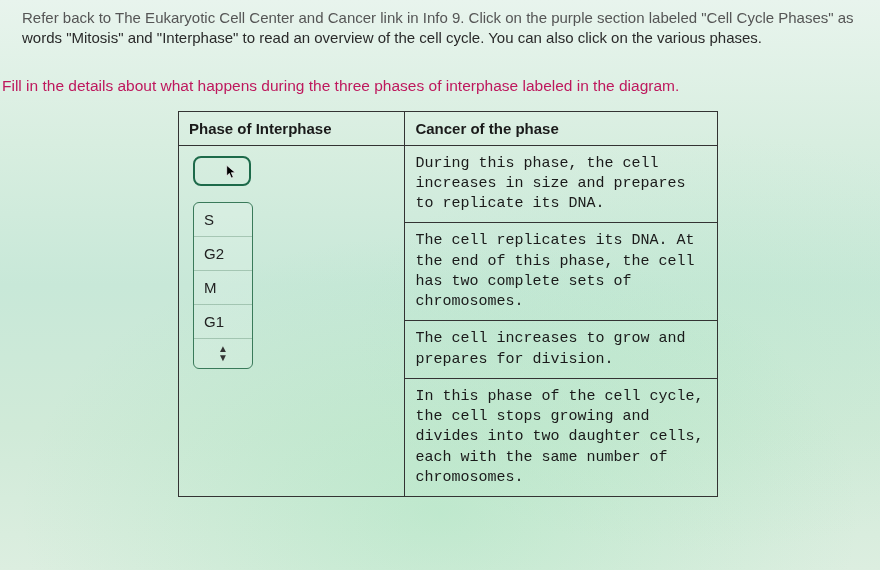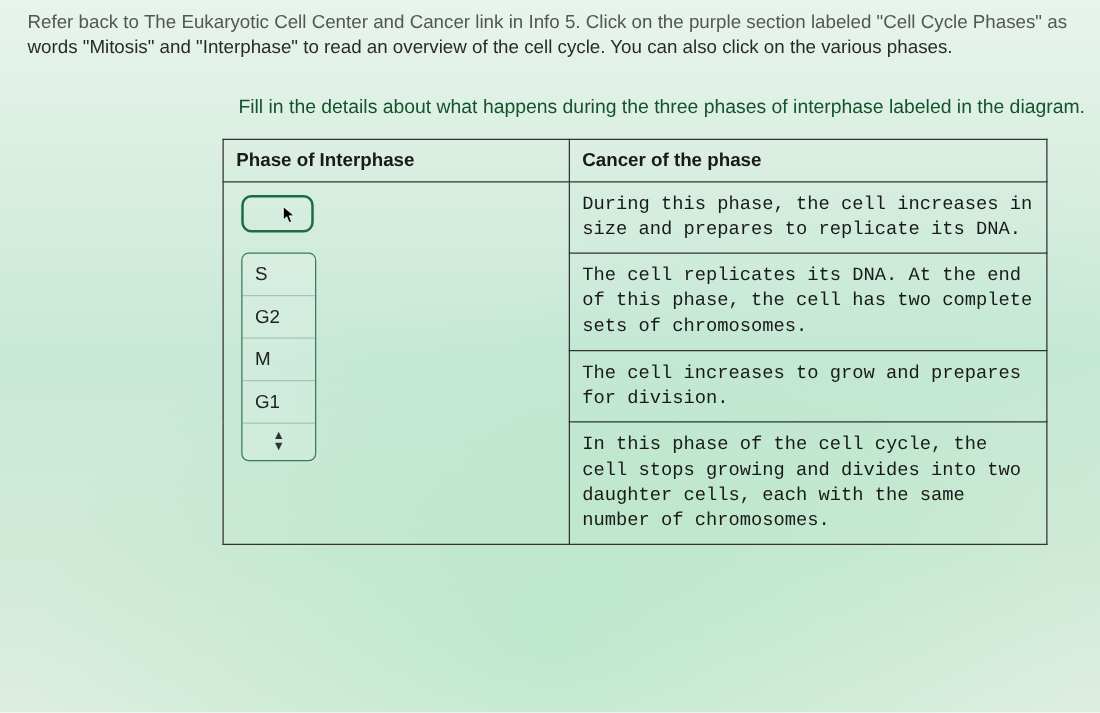--- a/index.html
+++ b/index.html
@@ -32,37 +32,36 @@
       color: #2a2a2a;
       padding-left: 22px;
       padding-right: 10px;
     }
     .intro-top { color: #555; }
 
     .instruction {
       font-size: 15.5px;
       margin-top: 28px;
       padding-left: 2px;
-      color: #14532d;
-      text-align: right;
+      color: #be185d;
     }
 
     .heading {
       font-size: 22px;
       font-weight: bold;
       color: #173;
       color: #1d6a4a;
       margin-top: 48px;
       margin-left: 178px;
     }
 
     .table-wrap {
       margin-top: 16px;
       margin-left: 178px;
-      width: 660px;
+      width: 540px;
     }
 
     table {
       border-collapse: collapse;
       width: 100%;
       table-layout: fixed;
     }
     th, td {
       border: 1px solid #333;
       font-size: 15px;
@@ -129,21 +128,21 @@
     }
 
     .detail-text { line-height: 1.35; font-family: Liberation Mono, monospace; }
   </style>
 </head>
 <body>
 
 <div class="content">
 
   <div class="intro">
-    <div class="intro-top">Refer back to The Eukaryotic Cell Center and Cancer link in Info 5. Click on the purple section labeled "Cell Cycle Phases" as</div>
+    <div class="intro-top">Refer back to The Eukaryotic Cell Center and Cancer link in Info 9. Click on the purple section labeled "Cell Cycle Phases" as</div>
     <div>words "Mitosis" and "Interphase" to read an overview of the cell cycle. You can also click on the various phases.</div>
   </div>
 
   <div class="instruction">Fill in the details about what happens during the three phases of interphase labeled in the diagram.</div>
 
 
   <div class="table-wrap">
     <table>
       <colgroup>
           <col class="phase-col">

